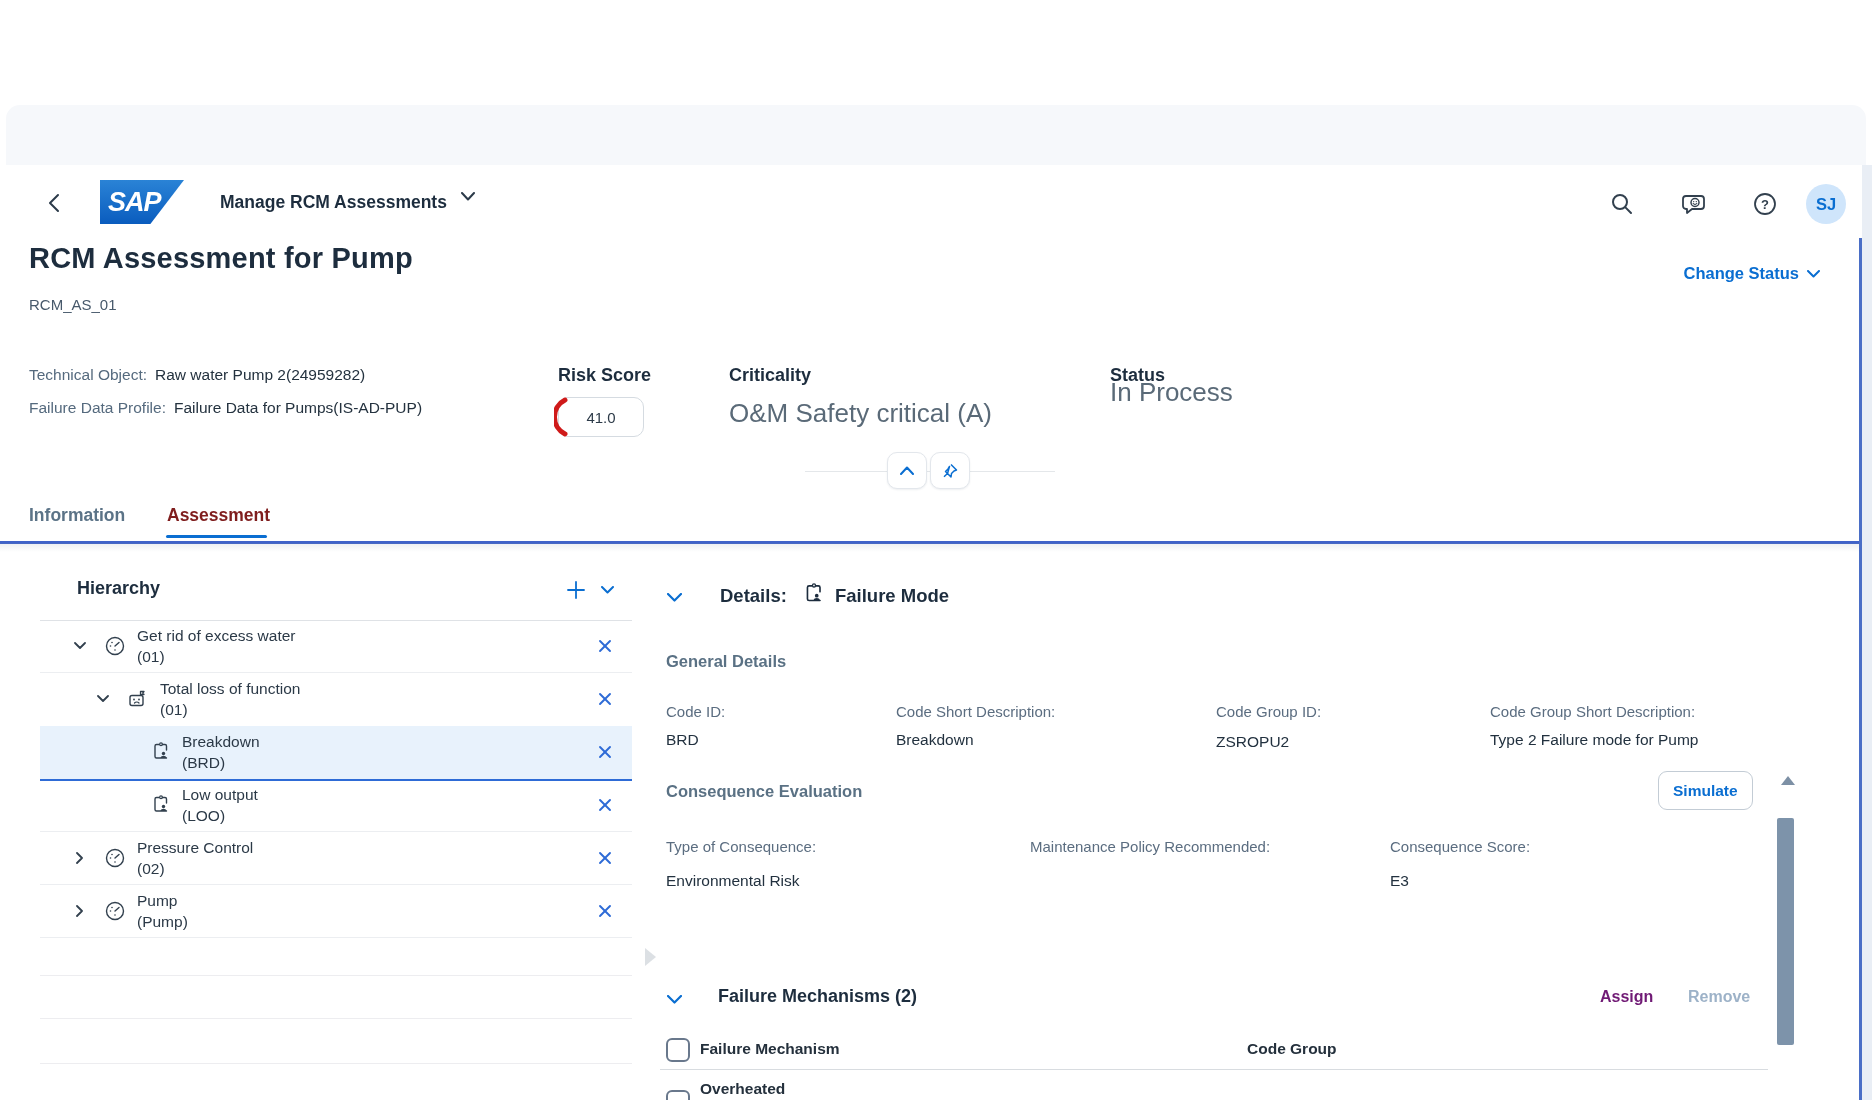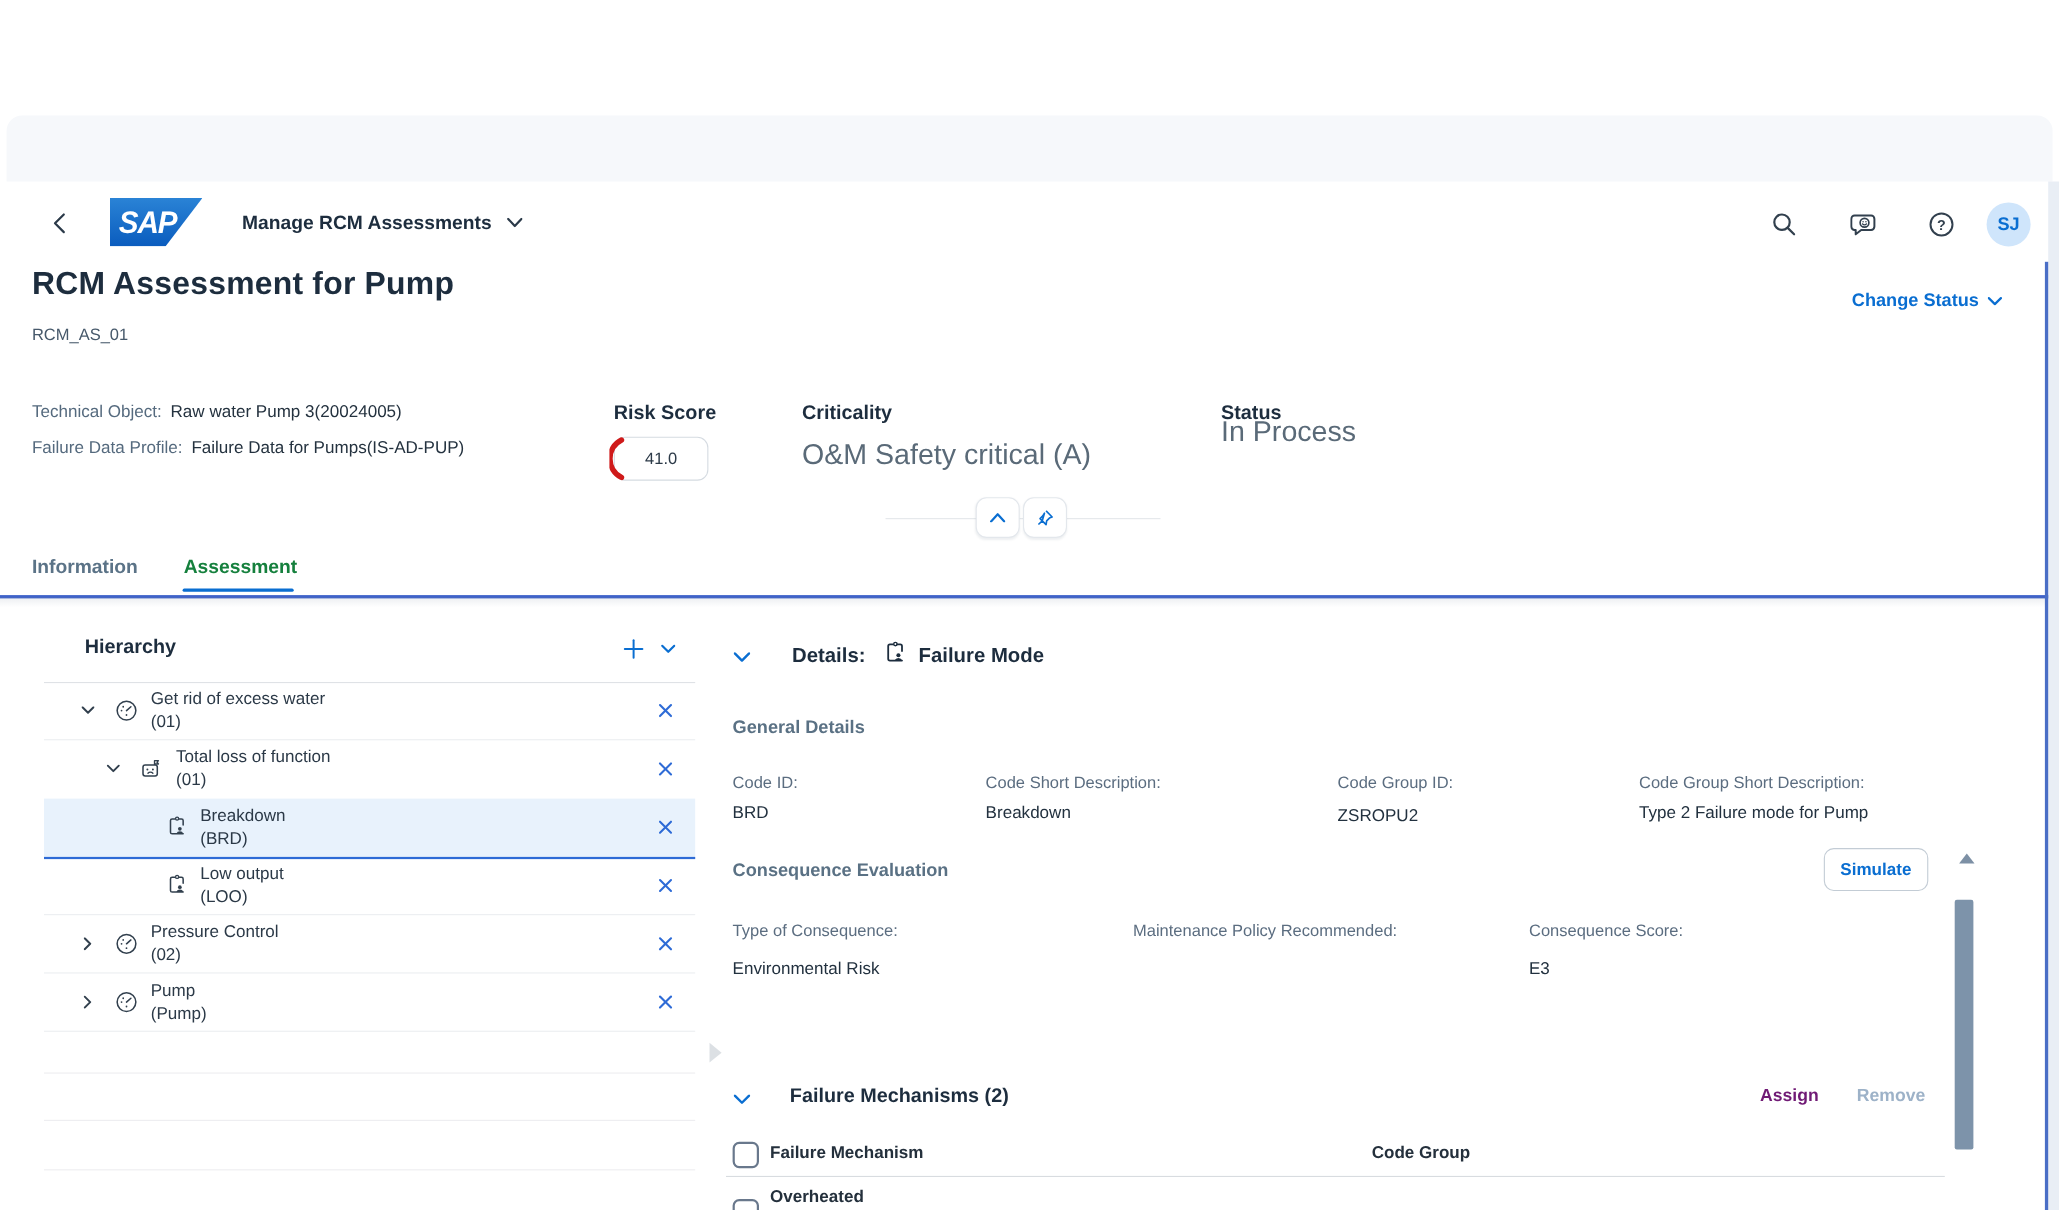--- a/index.html
+++ b/index.html
@@ -23,21 +23,21 @@
   .kv-line b{color:#24323f;font-weight:normal;margin-left:8px;}
   .kpi-label{position:absolute;font-size:18px;font-weight:bold;color:#1d2d3e;}
   .kpi-big{position:absolute;font-size:26px;color:#5a6a78;}
   .risk-badge{position:absolute;left:558px;top:397px;width:84px;height:38px;border:1px solid #d5dbe1;border-radius:10px;background:#fff;display:flex;align-items:center;justify-content:center;font-size:15px;color:#2c3a48;}
   
   .hdr-divider{position:absolute;left:805px;top:471px;width:250px;height:1px;background:#e4e7ea;}
   .pill-btn{position:absolute;top:452px;width:38px;height:35px;background:#fff;border:1px solid #e3e7ec;border-radius:10px;box-shadow:0 1px 2px rgba(30,50,80,.08);display:flex;align-items:center;justify-content:center;cursor:pointer;}
   
   .tab{position:absolute;top:505px;font-size:17.5px;font-weight:bold;cursor:pointer;}
   .tab.inactive{color:#5b7387;}
-  .tab.active{color:#15803d;}
+  .tab.active{color:#7f1d1d;}
   .tab-underline{position:absolute;left:166px;top:535px;width:101px;height:3px;background:#0a6ed1;border-radius:2px;}
   .blue-rule{position:absolute;left:0;top:541px;width:1872px;height:2.5px;background:#3f62c9;}
   .rule-shadow{position:absolute;left:0;top:543px;width:1872px;height:9px;background:linear-gradient(180deg,rgba(120,135,155,.14),rgba(120,135,155,0));}
   
   .hier-title{position:absolute;left:77px;top:578px;font-size:18px;font-weight:bold;color:#1d2d3e;}
   .hier-div{position:absolute;left:40px;top:620px;width:592px;height:1px;background:#dfe2e6;}
   .trow{position:absolute;left:40px;width:592px;height:53px;}
   .trow .sep{position:absolute;left:0;bottom:0;width:100%;height:1px;background:#eceef1;}
   .trow.selected{background:#e8f2fc;border-bottom:2px solid #2e6bd6;}
   .t-chev{position:absolute;top:18px;width:16px;height:16px;display:flex;align-items:center;justify-content:center;cursor:pointer;}
@@ -77,21 +77,21 @@
   </div>
 
   <div class="hicon" style="left:40px;top:189px">
     <svg width="14" height="20" viewBox="0 0 14 20">
         <polyline points="11,2 3,10 11,18" fill="none" stroke="#2b3a49" stroke-width="2" stroke-linecap="round" stroke-linejoin="round"></polyline>
       </svg>
   </div>
   <div class="sap-logo">
       <span>SAP</span>
     </div>
-  <div class="abs" style="left:220px;top:192px;display:flex;align-items:center;gap:14px">
+  <div class="abs" style="left:220px;top:192px;display:flex;gap:14px">
     <span class="shell-title">Manage RCM Assessments</span>
     <svg width="14" height="9" viewBox="0 0 14 9">
         <polyline points="1,1 7,7.5 13,1" fill="none" stroke="#2b3a49" stroke-width="2" stroke-linecap="round" stroke-linejoin="round"></polyline>
       </svg>
   </div>
   <div class="hicon" style="left:1608px">
     <svg width="24" height="24" viewBox="0 0 24 24">
         <circle cx="10" cy="10" r="7" fill="none" stroke="#32404e" stroke-width="2"></circle>
         <line x1="15.4" y1="15.4" x2="21" y2="21" stroke="#32404e" stroke-width="2" stroke-linecap="round"></line>
       </svg>
@@ -118,21 +118,21 @@
   <div class="page-title">RCM Assessment for Pump</div>
   <div class="page-sub">RCM_AS_01</div>
   <div class="chg-status">
     <span>Change Status</span>
     <svg width="13" height="8" viewBox="0 0 13 8">
         <polyline points="1,1 6.5,6.5 12,1" fill="none" stroke="#0a6ed1" stroke-width="2" stroke-linecap="round" stroke-linejoin="round"></polyline>
       </svg>
   </div>
 
   <div class="kv-line" style="top:366px">
-    <span>Technical Object:</span><b>Raw water Pump 3(20024005)</b>
+    <span>Technical Object:</span><b>Raw water Pump 2(24959282)</b>
   </div>
   <div class="kv-line" style="top:399px">
     <span>Failure Data Profile:</span><b>Failure Data for Pumps(IS-AD-PUP)</b>
   </div>
 
   <div class="kpi-label" style="left:558px;top:365px">Risk Score</div>
   <div class="risk-badge">
     <svg width="14" height="40" viewBox="0 0 14 40" style="position:absolute;left:-5px;top:-1px">
         <path d="M11 3 A 19 19 0 0 0 11 37" fill="none" stroke="#cf1a1a" stroke-width="5" stroke-linecap="round"></path>
       </svg>

